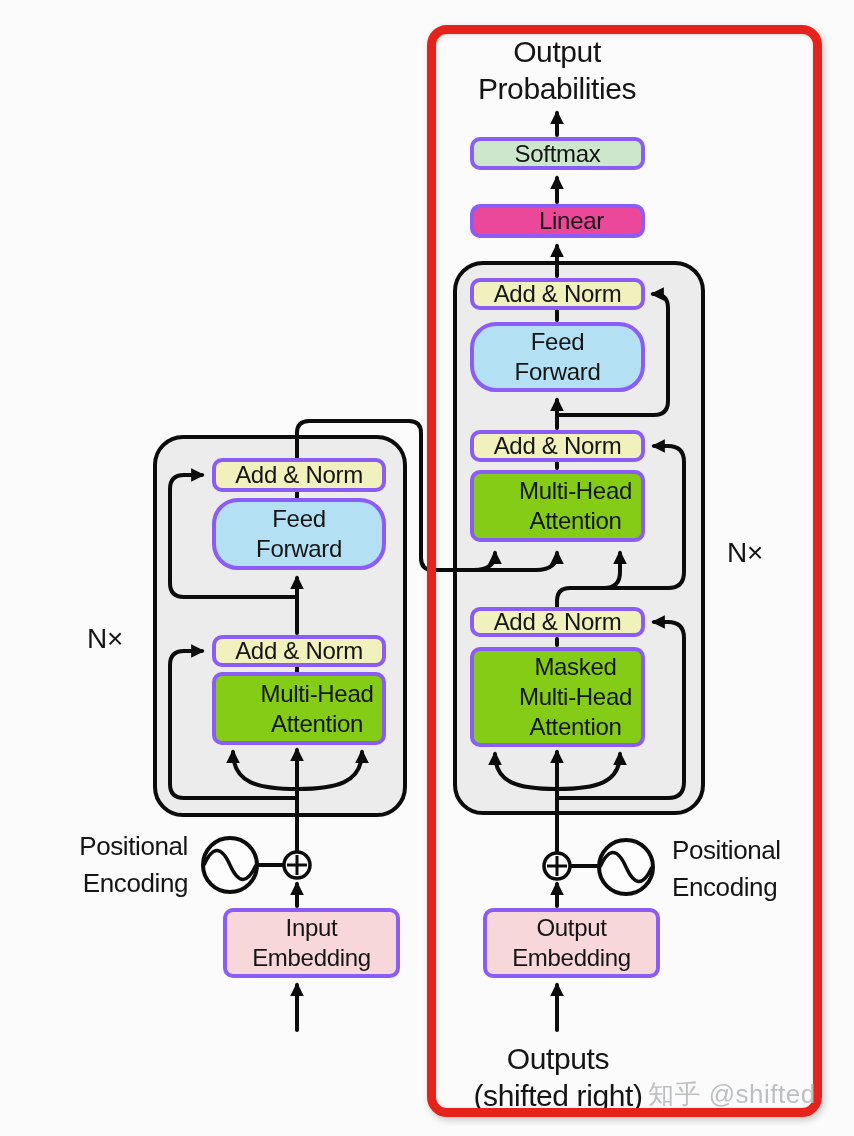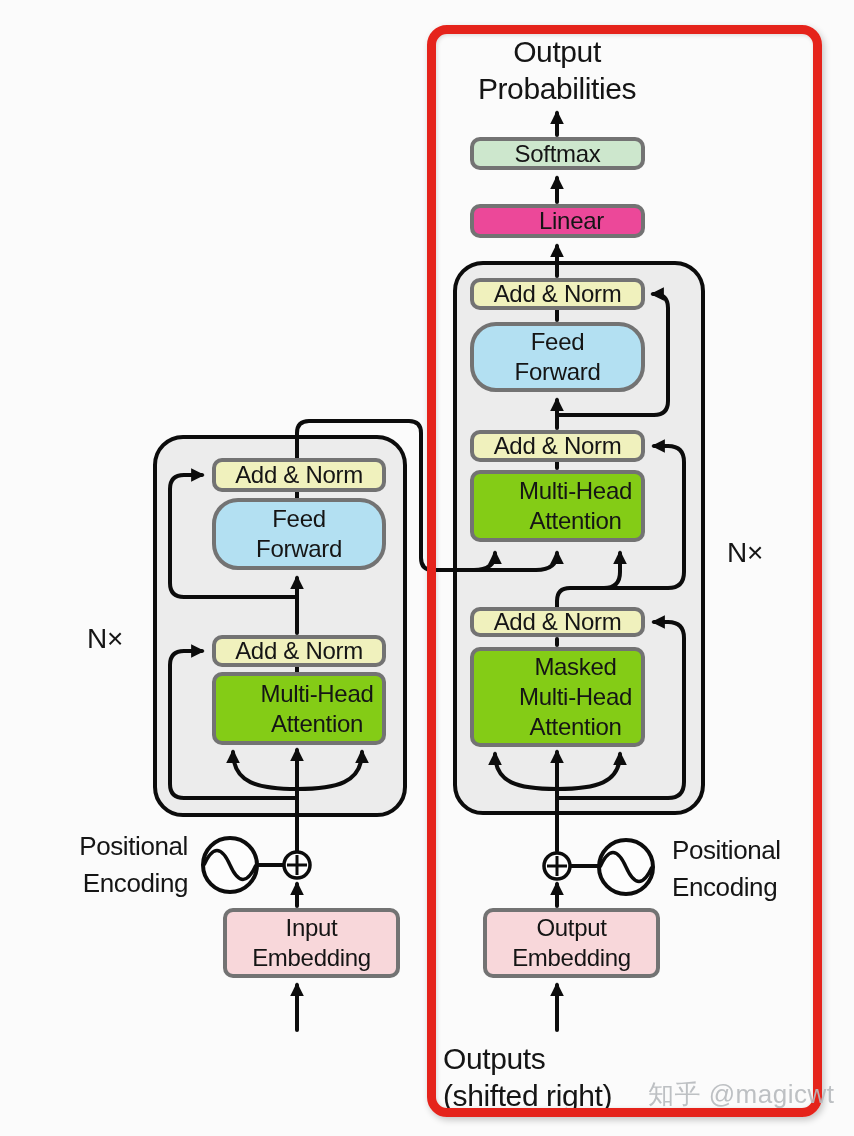--- a/index.html
+++ b/index.html
@@ -4,21 +4,21 @@
 <style>
   html,body{margin:0;padding:0;background:#f6f6f6;}
   #stage{
     position:relative;width:854px;height:1136px;background:#fbfbfb;
     font-family:"Liberation Sans","DejaVu Sans",sans-serif;color:#151515;
     overflow:hidden;
   }
   #wires{position:absolute;left:0;top:0;z-index:1;}
   .box{
     position:absolute;z-index:2;box-sizing:border-box;
-    border:4px solid #737373;border-radius:10px;
+    border:4px solid #8b5cf6;border-radius:10px;
     display:flex;flex-direction:column;align-items:center;justify-content:center;
     font-size:24px;letter-spacing:-0.3px;line-height:30px;text-align:left;
   }
   .yellow{background:#f0f1bd;}
   .blue{background:#b3e0f2;border-radius:26px;}
   .orange{background:#84cc16;padding-left:36px;}
   .pink{background:#f8d7da;margin-left:13px;}
   .green{background:#cde7cd;}
   .lavender{background:#ec4899;padding-left:28px;}
 
@@ -39,21 +39,21 @@
   .b-mhaenc  {left:212px;top:672px;width:174px;height:73px;}
   .b-iemb    {left:210px;top:908px;width:177px;height:70px;}
 
   .lbl{position:absolute;z-index:2;font-size:30px;letter-spacing:-0.4px;line-height:37px;}
   .t-outprob{left:433px;top:33px;width:248px;text-align:center;}
   .t-nx-enc{left:70px;top:620px;width:70px;text-align:center;font-size:28px;}
   .t-nx-dec{left:710px;top:534px;width:70px;text-align:center;font-size:28px;}
   .t-pe-enc{left:30px;top:828px;width:158px;text-align:right;font-size:26px;}
   .t-pe-dec{left:672px;top:832px;width:170px;text-align:left;font-size:26px;}
   .t-inputs{left:217px;top:1040px;width:164px;text-align:center;}
-  .t-outputs{left:427px;top:1040px;width:262px;text-align:left;margin-left:16px;}
+  .t-outputs{left:427px;top:1040px;width:262px;text-align:center;}
 
   #red-frame{
     position:absolute;z-index:5;left:427px;top:25px;width:395px;height:1092px;
     box-sizing:border-box;border:9px solid #e5231b;border-radius:20px;
     box-shadow:2px 3px 7px rgba(0,0,0,0.22), inset 1px 1px 4px rgba(0,0,0,0.15);
     pointer-events:none;
   }
   #watermark{
     position:absolute;z-index:6;left:648px;top:1077px;font-size:26px;
     color:rgba(183,187,190,0.92);letter-spacing:0.5px;white-space:nowrap;
@@ -195,15 +195,15 @@
     <div>Positional</div>
     <div>Encoding</div>
   </div>
   <div class="lbl t-outputs">
     <div>Outputs</div>
     <div>(shifted right)</div>
   </div>
 
   <div id="red-frame"></div>
 
-  <div id="watermark">知乎 @magicwt</div>
+  <div id="watermark">知乎 @shifted</div>
 
 </div>
 
 </body></html>

